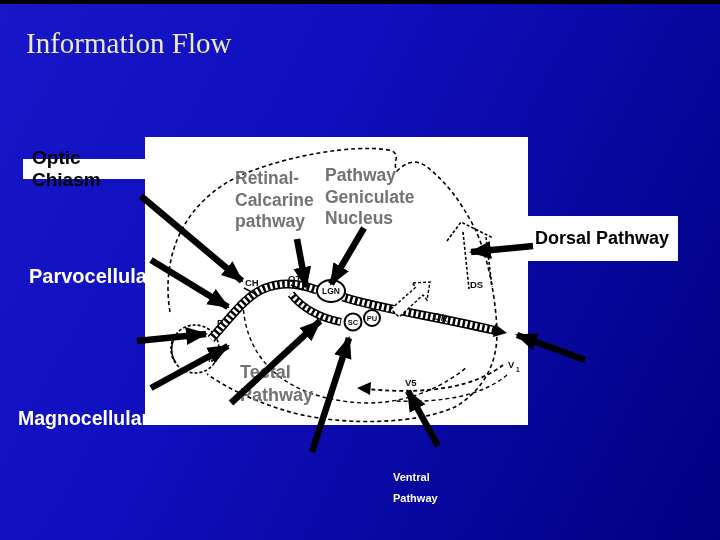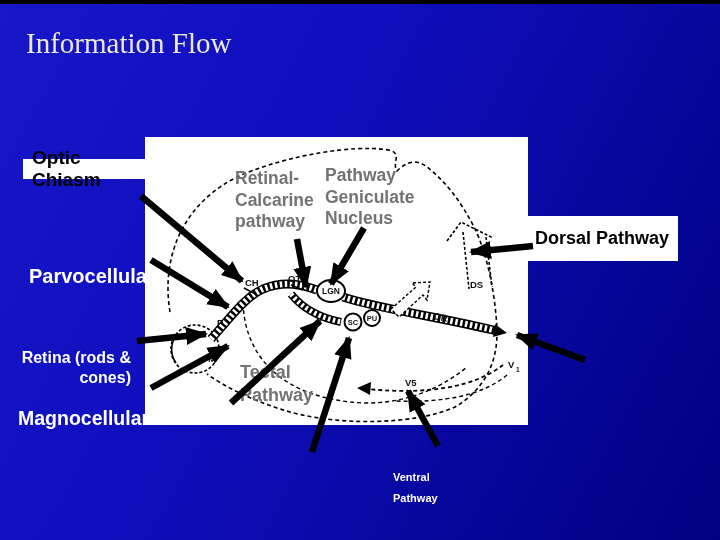--- a/index.html
+++ b/index.html
@@ -123,24 +123,20 @@
       <div>Pathway</div>
     </div>
   </div>
 
   <div class="callout-box co-optic-chiasm">
     <span>Optic Chiasm</span>
   </div>
   <div class="callout co-parvocellular">
     <span>Parvocellular</span>
   </div>
-  <div class="callout co-retina">
-    <div>Retina (rods &amp;</div>
-    <div>cones)</div>
-  </div>
   <div class="callout co-magnocellular">
     <span>Magnocellular</span>
   </div>
   <div class="callout-box co-dorsal">
     <span>Dorsal Pathway</span>
   </div>
   <div class="callout co-ventral">
     <div>Ventral</div>
     <div>Pathway</div>
   </div>

